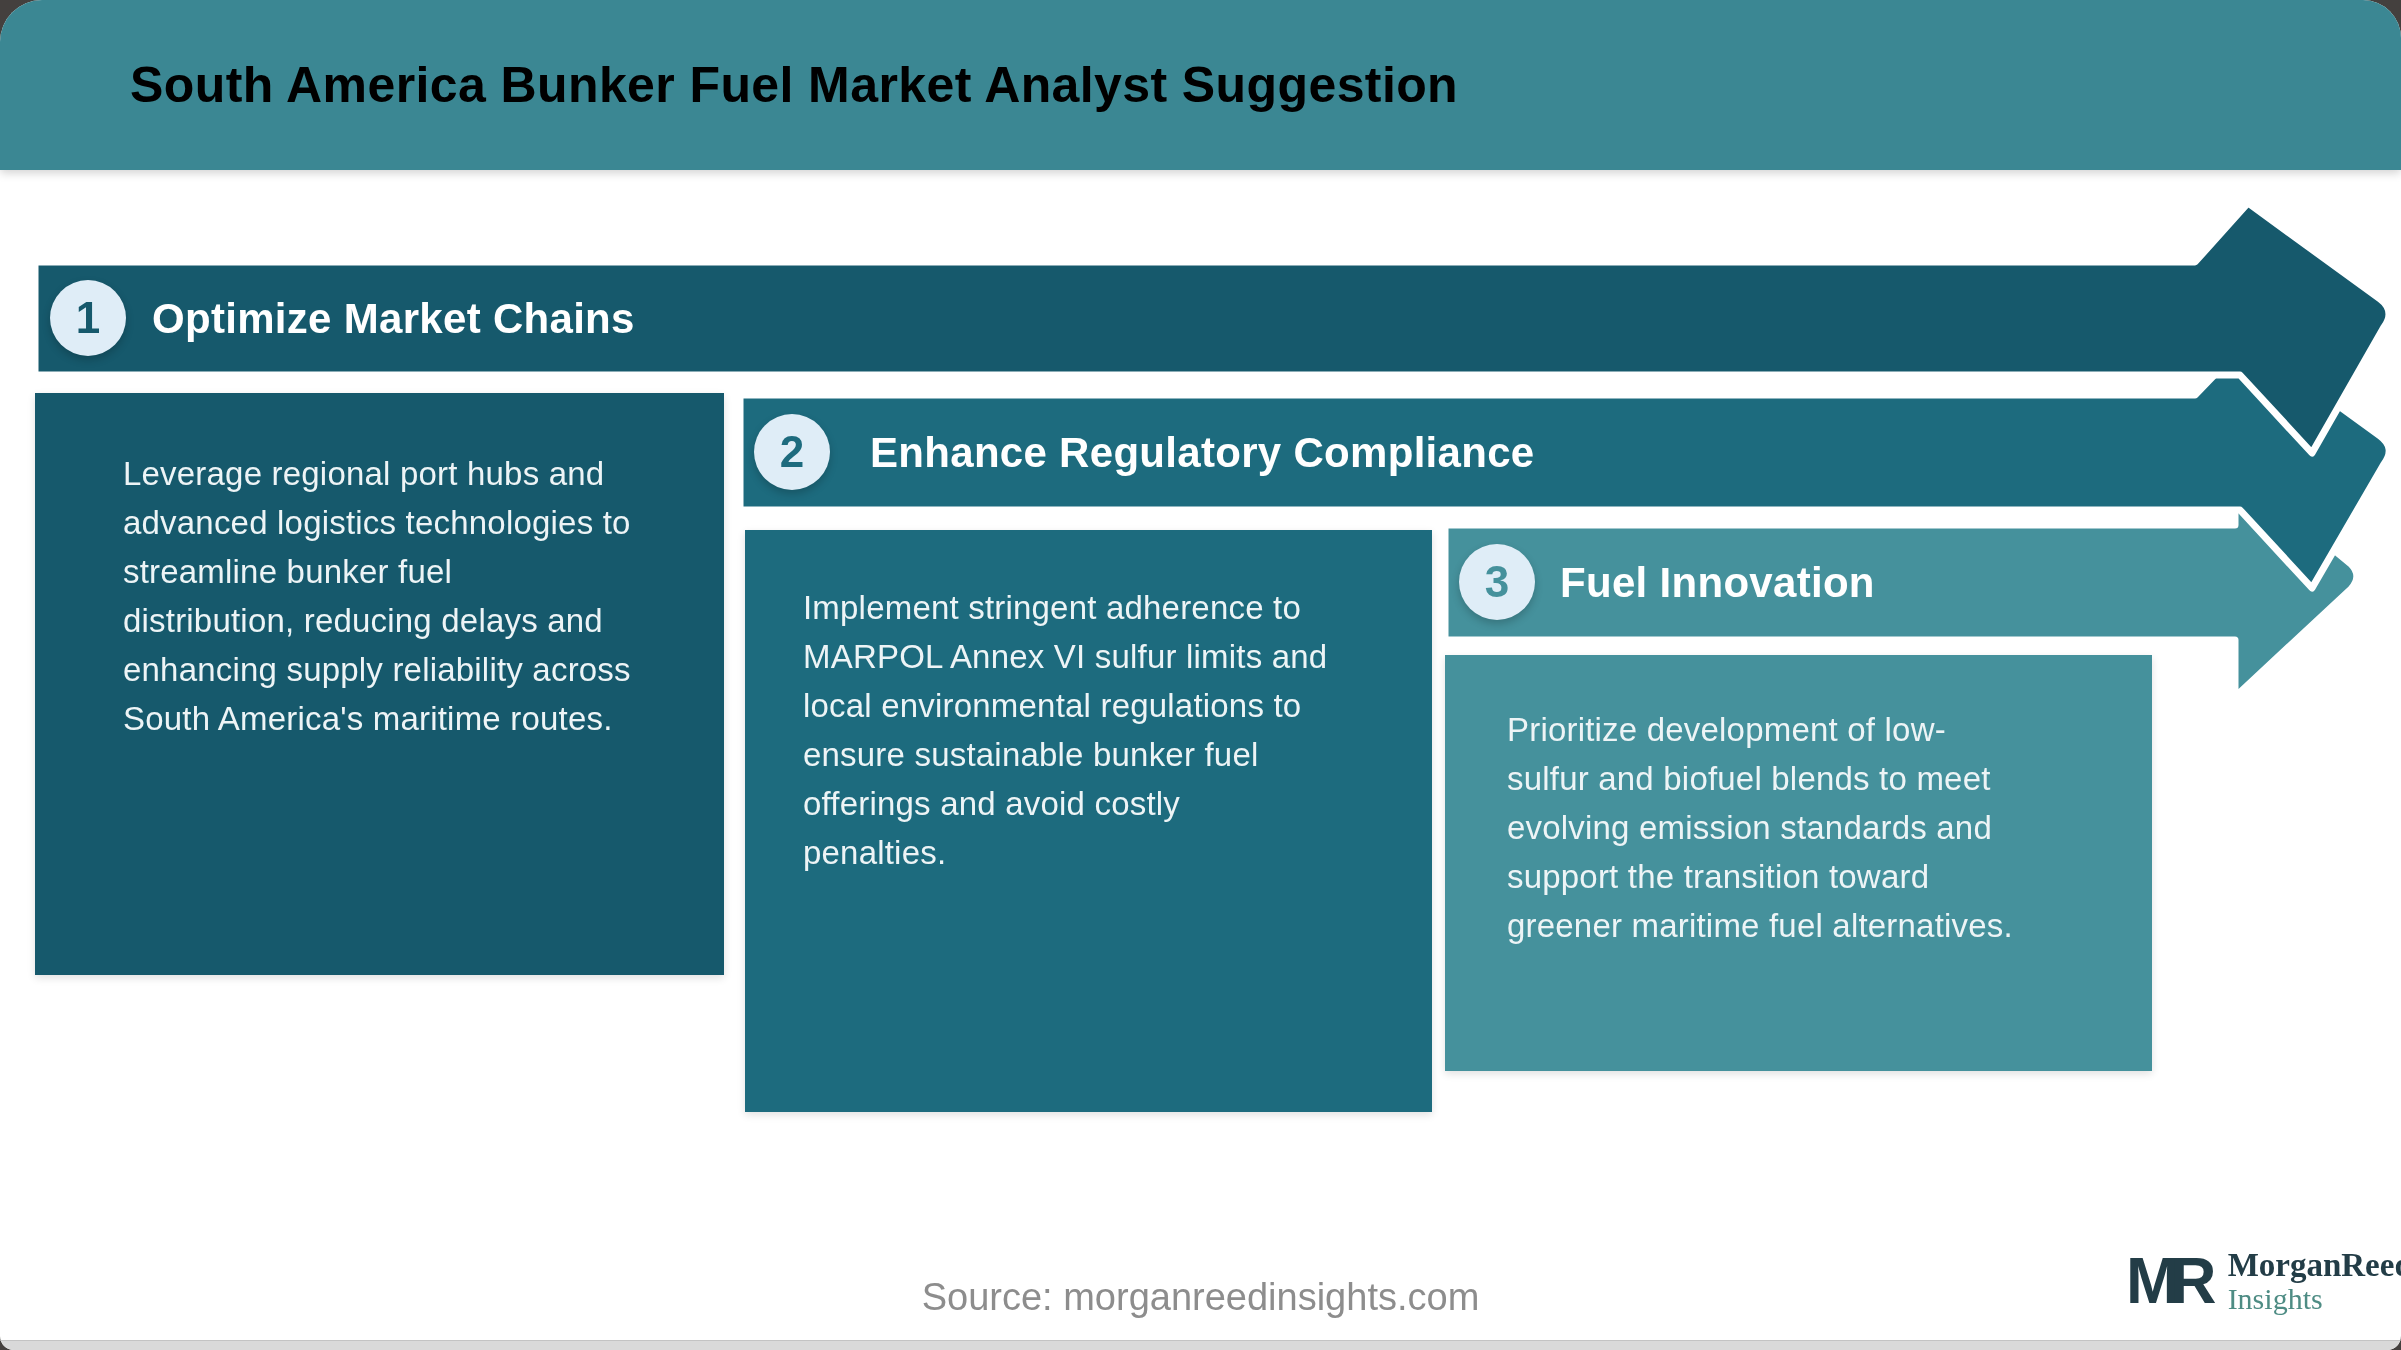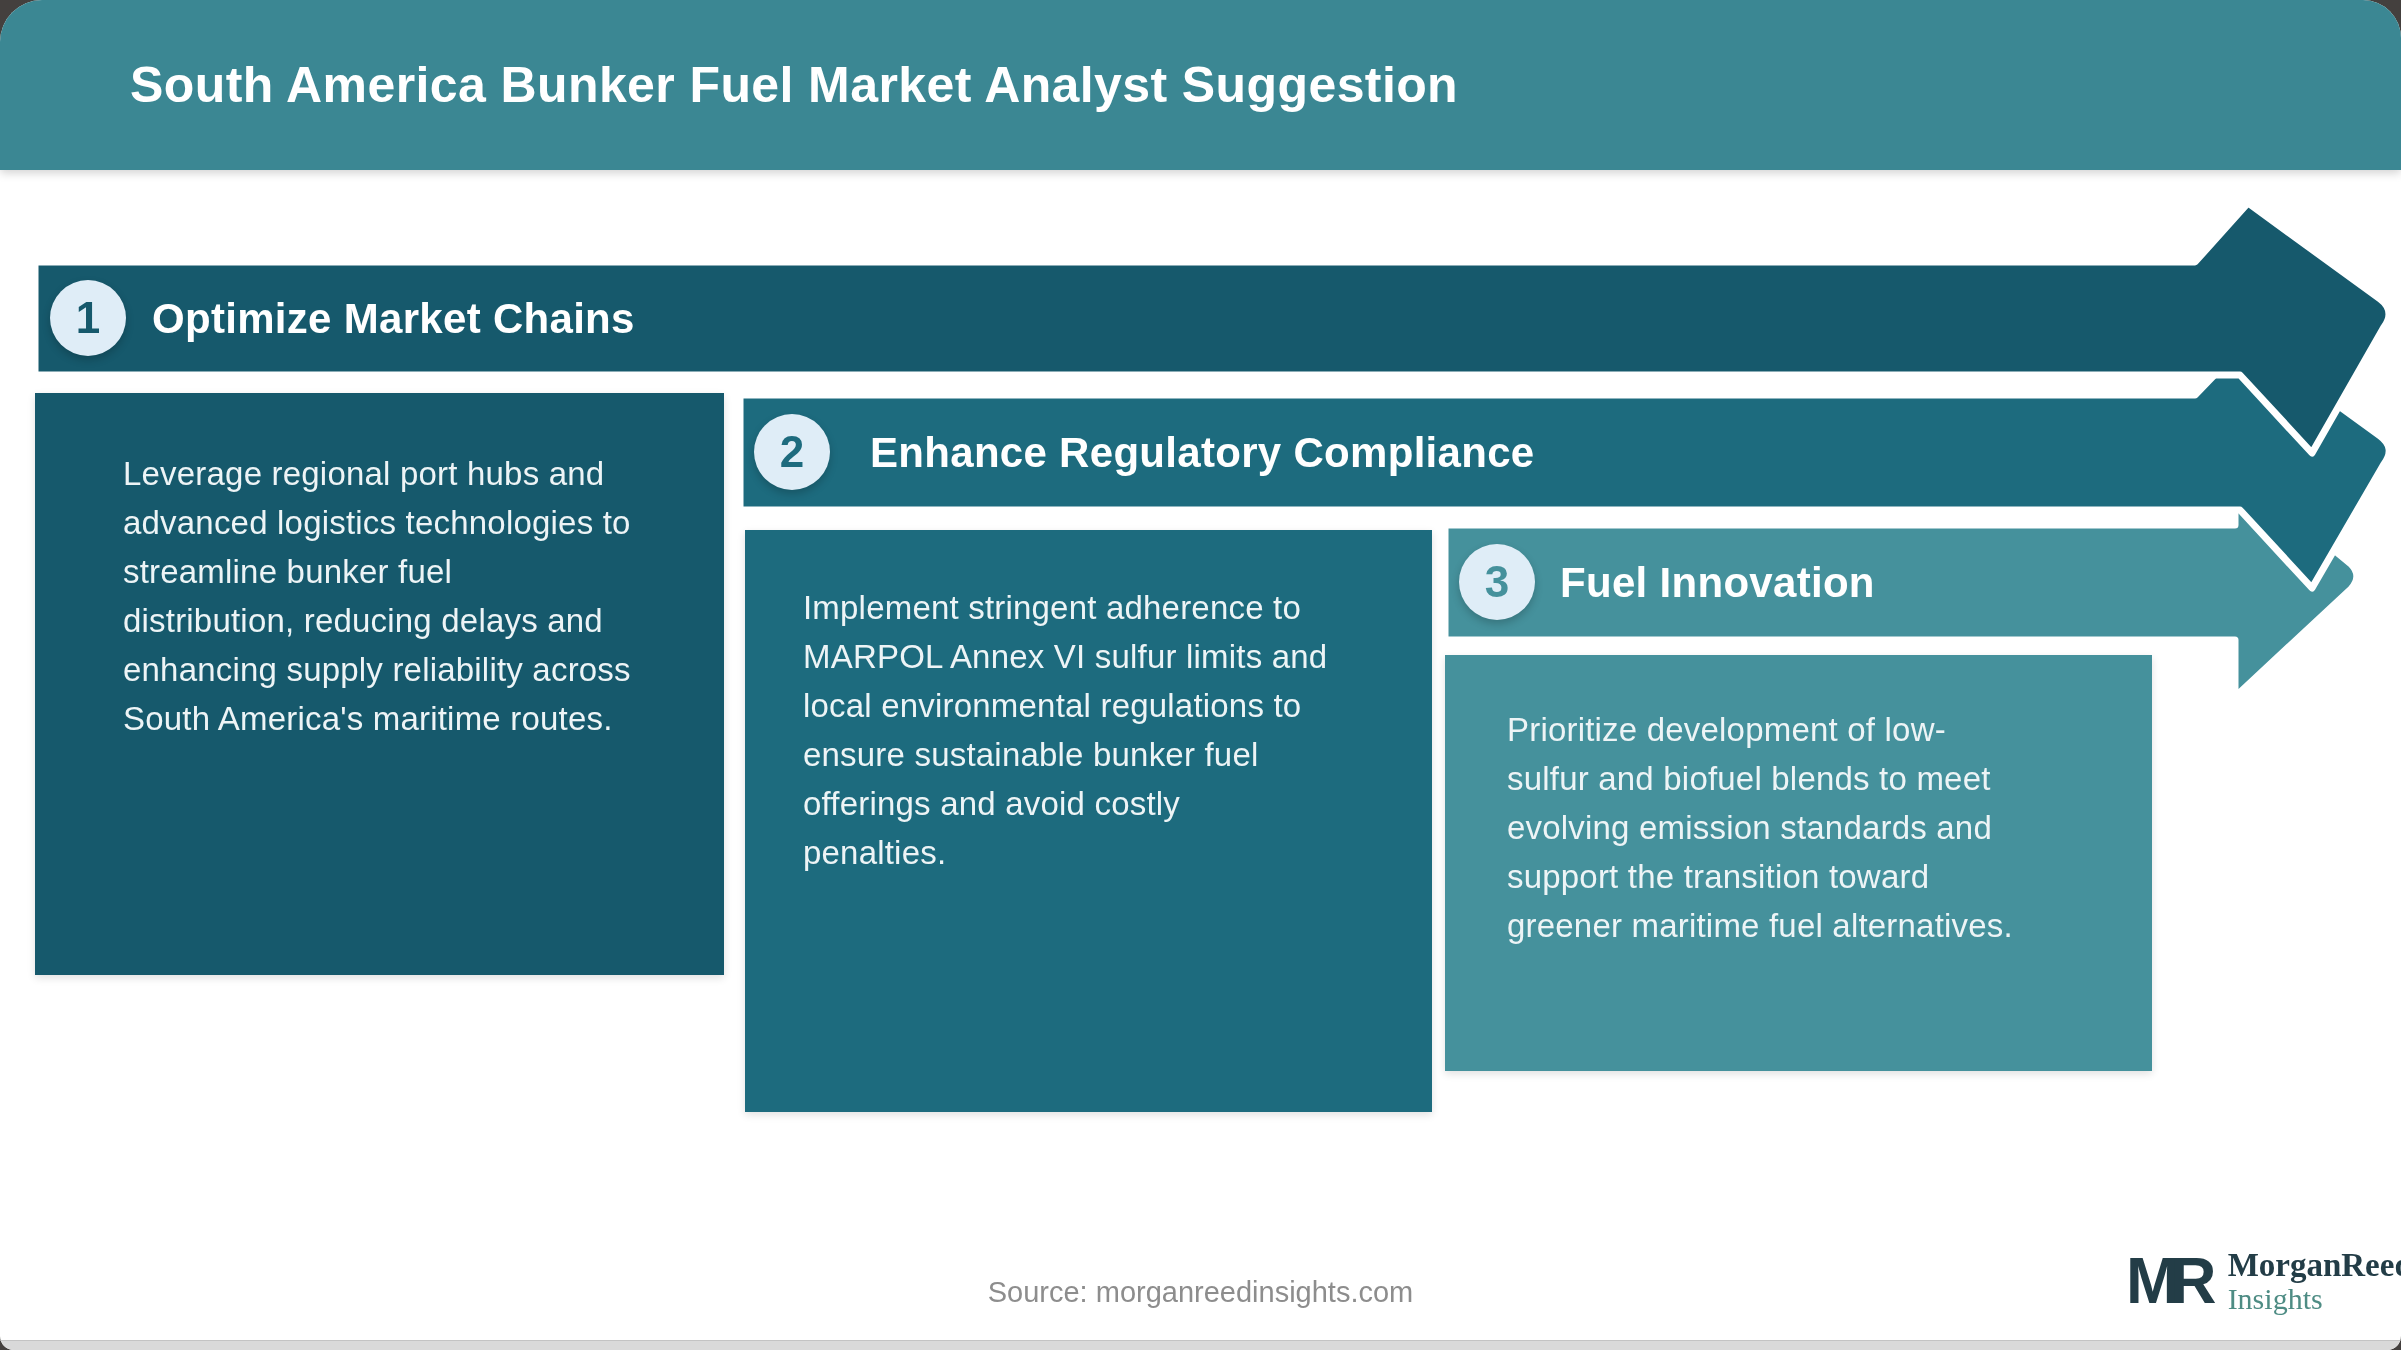--- a/index.html
+++ b/index.html
@@ -18,21 +18,21 @@
   }
   
   .header{
     position:absolute;left:0;top:0;right:0;height:170px;
     background:var(--header_bg);
     display:flex;align-items:center;
     padding-left:130px;box-sizing:border-box;
     box-shadow:0 3px 9px rgba(0,0,0,.18);
   }
   .title{
-    color:#ffffff;font-size:50px;font-weight:700;letter-spacing:.4px;
+    color:#000000;font-size:50px;font-weight:700;letter-spacing:.4px;
   }
   
   .arrow-svg{position:absolute;overflow:visible;}
   #arrow1{left:35px;top:195px;z-index:30;}
   #arrow2{left:740px;top:330px;z-index:20;}
   #arrow3{left:1445px;top:460px;z-index:10;}
   .arrow-path{stroke:#ffffff;stroke-width:7;stroke-linejoin:round;}
   .fill1{fill:var(--step1);}
   .fill2{fill:var(--step2);}
   .fill3{fill:var(--step3);}
@@ -61,21 +61,21 @@
     color:#edf4f6;font-size:33px;line-height:49px;font-weight:400;
     letter-spacing:.2px;white-space:pre-line;
     box-shadow:0 3px 8px rgba(0,0,0,.12);
   }
   #box1{left:35px;top:393px;width:689px;height:582px;background:var(--step1);padding:56px 55px 0 88px;}
   #box2{left:745px;top:530px;width:687px;height:582px;background:var(--step2);padding:53px 50px 0 58px;}
   #box3{left:1445px;top:655px;width:707px;height:416px;background:var(--step3);padding:50px 50px 0 62px;}
   
   .source{
     position:absolute;left:0;top:1276px;width:100%;
-    text-align:center;font-size:29px;color:var(--muted_text);z-index:6;
+    text-align:center;font-size:38px;color:var(--muted_text);z-index:6;
   }
   
   .logo{
     position:absolute;left:2126px;top:1248px;z-index:6;
     display:flex;align-items:center;gap:12px;
   }
   .logo-mark{
     font-size:64px;font-weight:800;letter-spacing:-0.14em;
     color:var(--logo_dark);line-height:1;padding-right:8px;
   }

